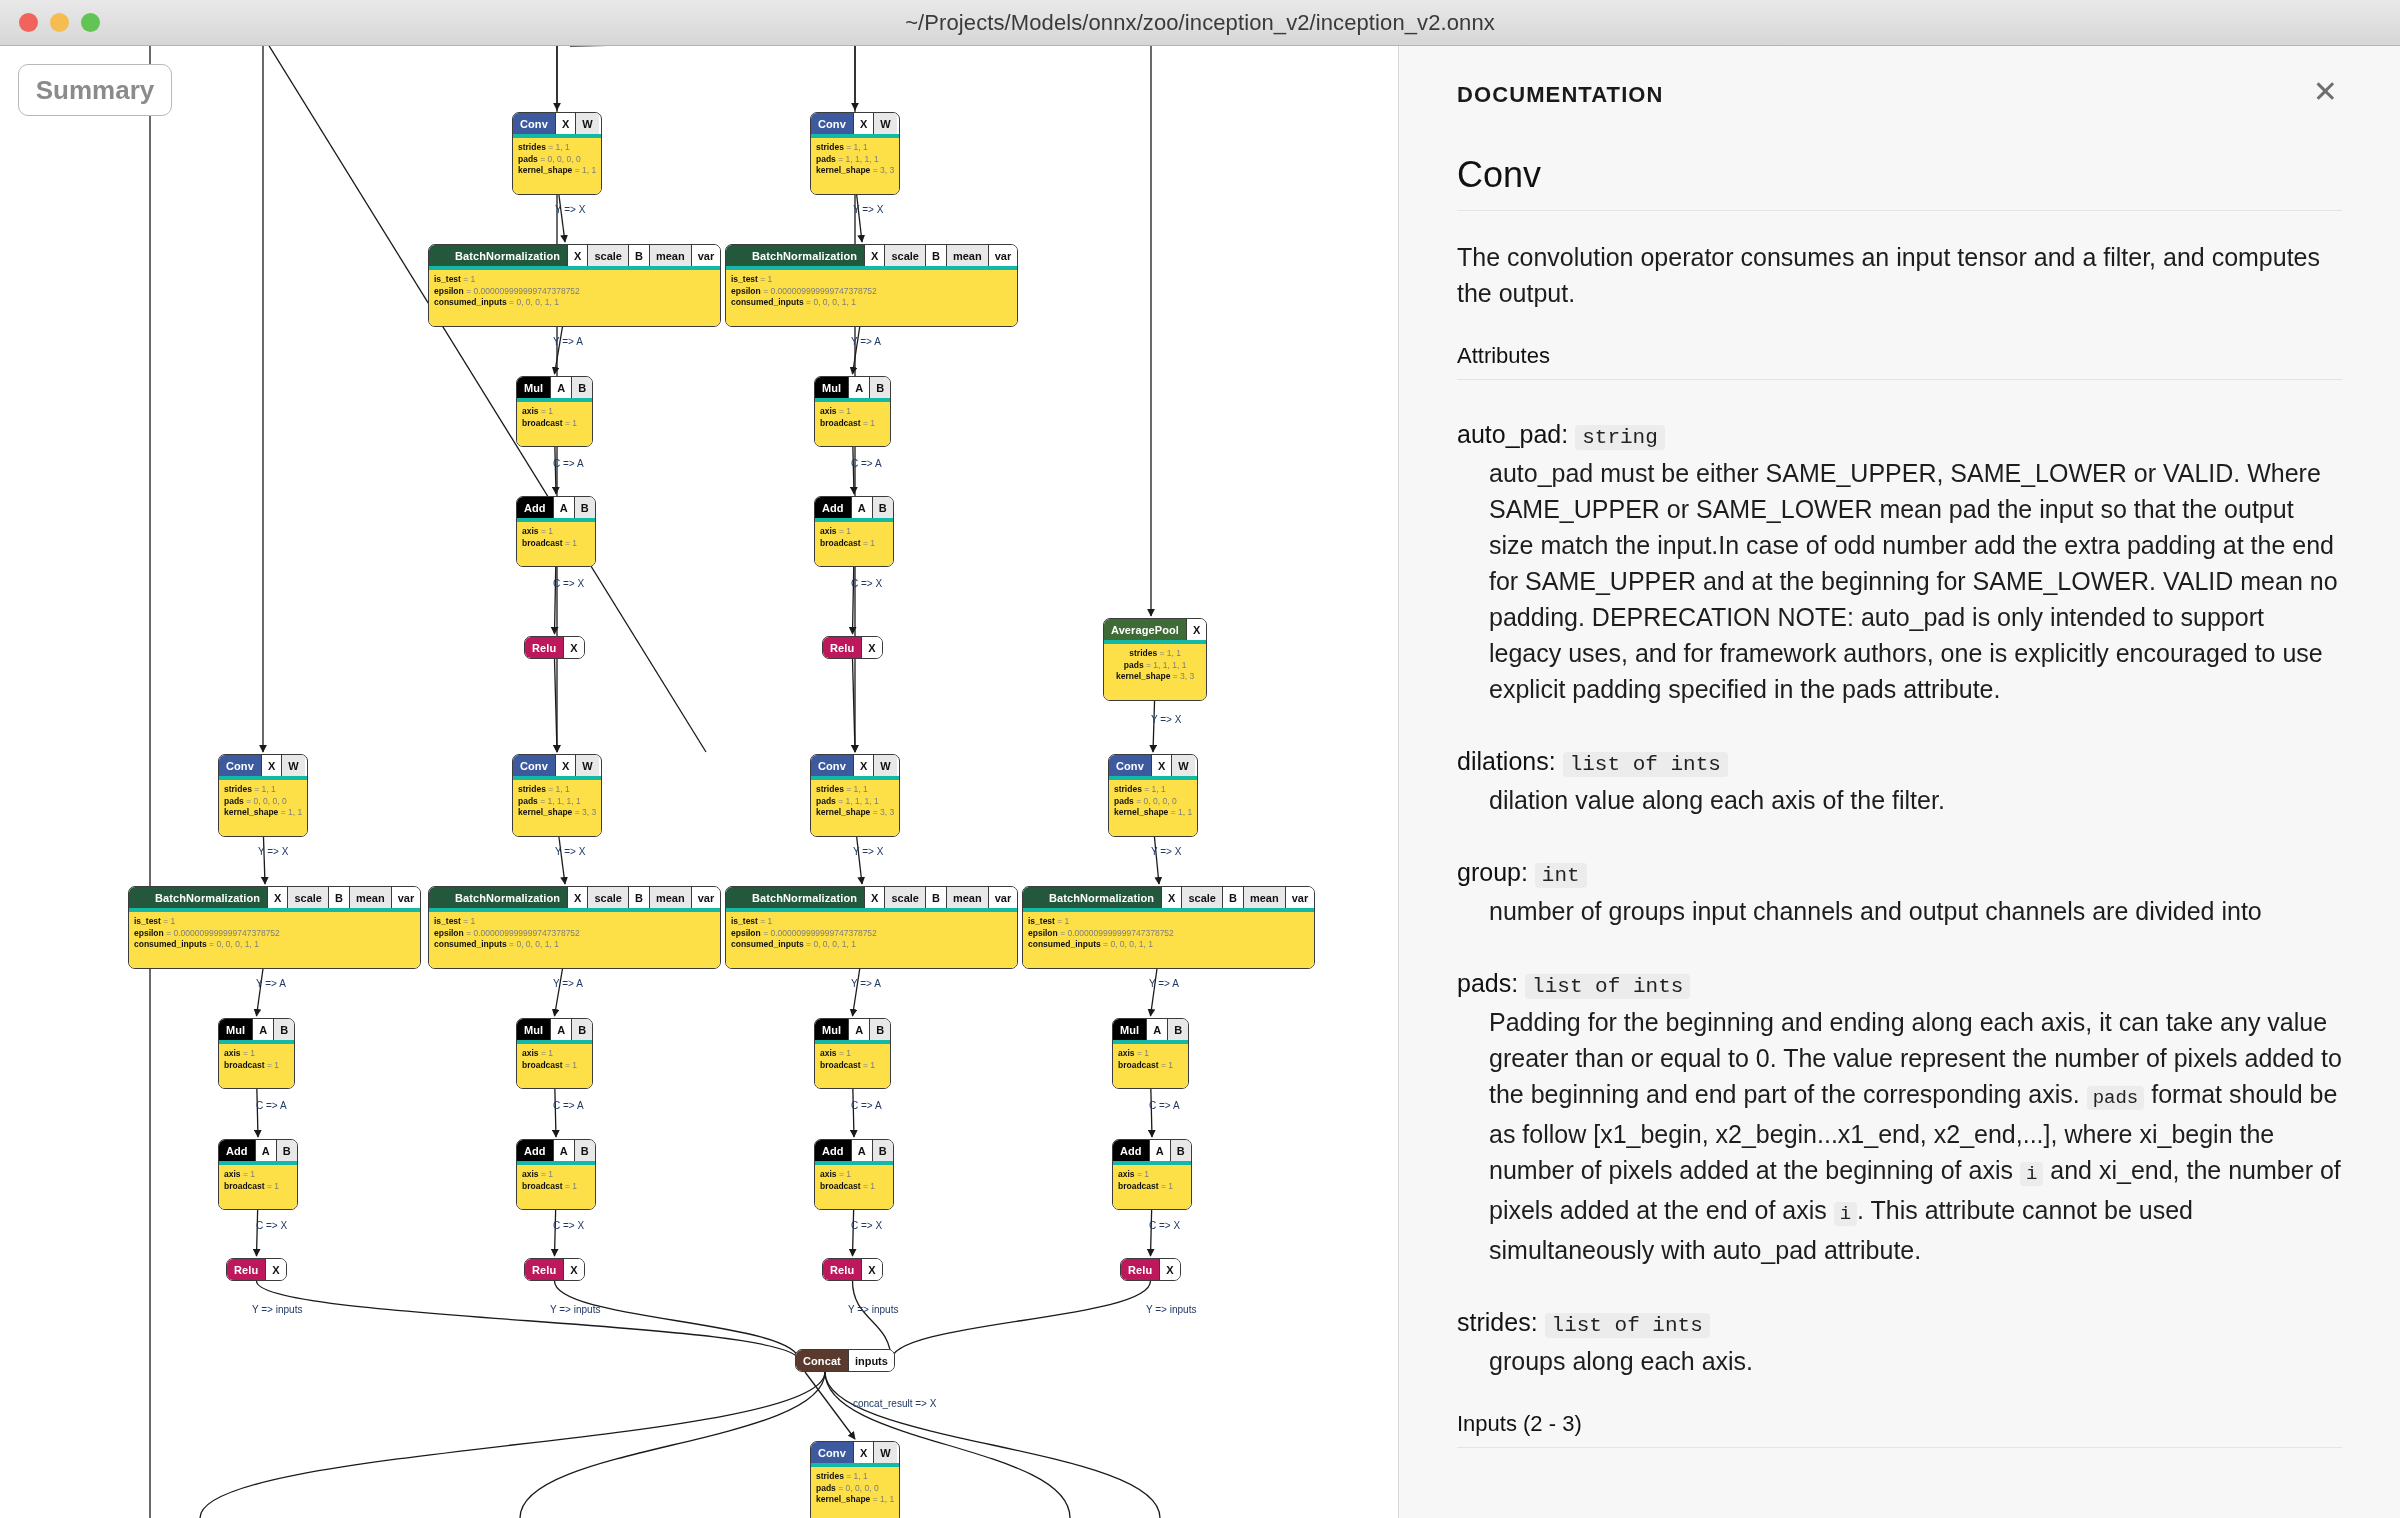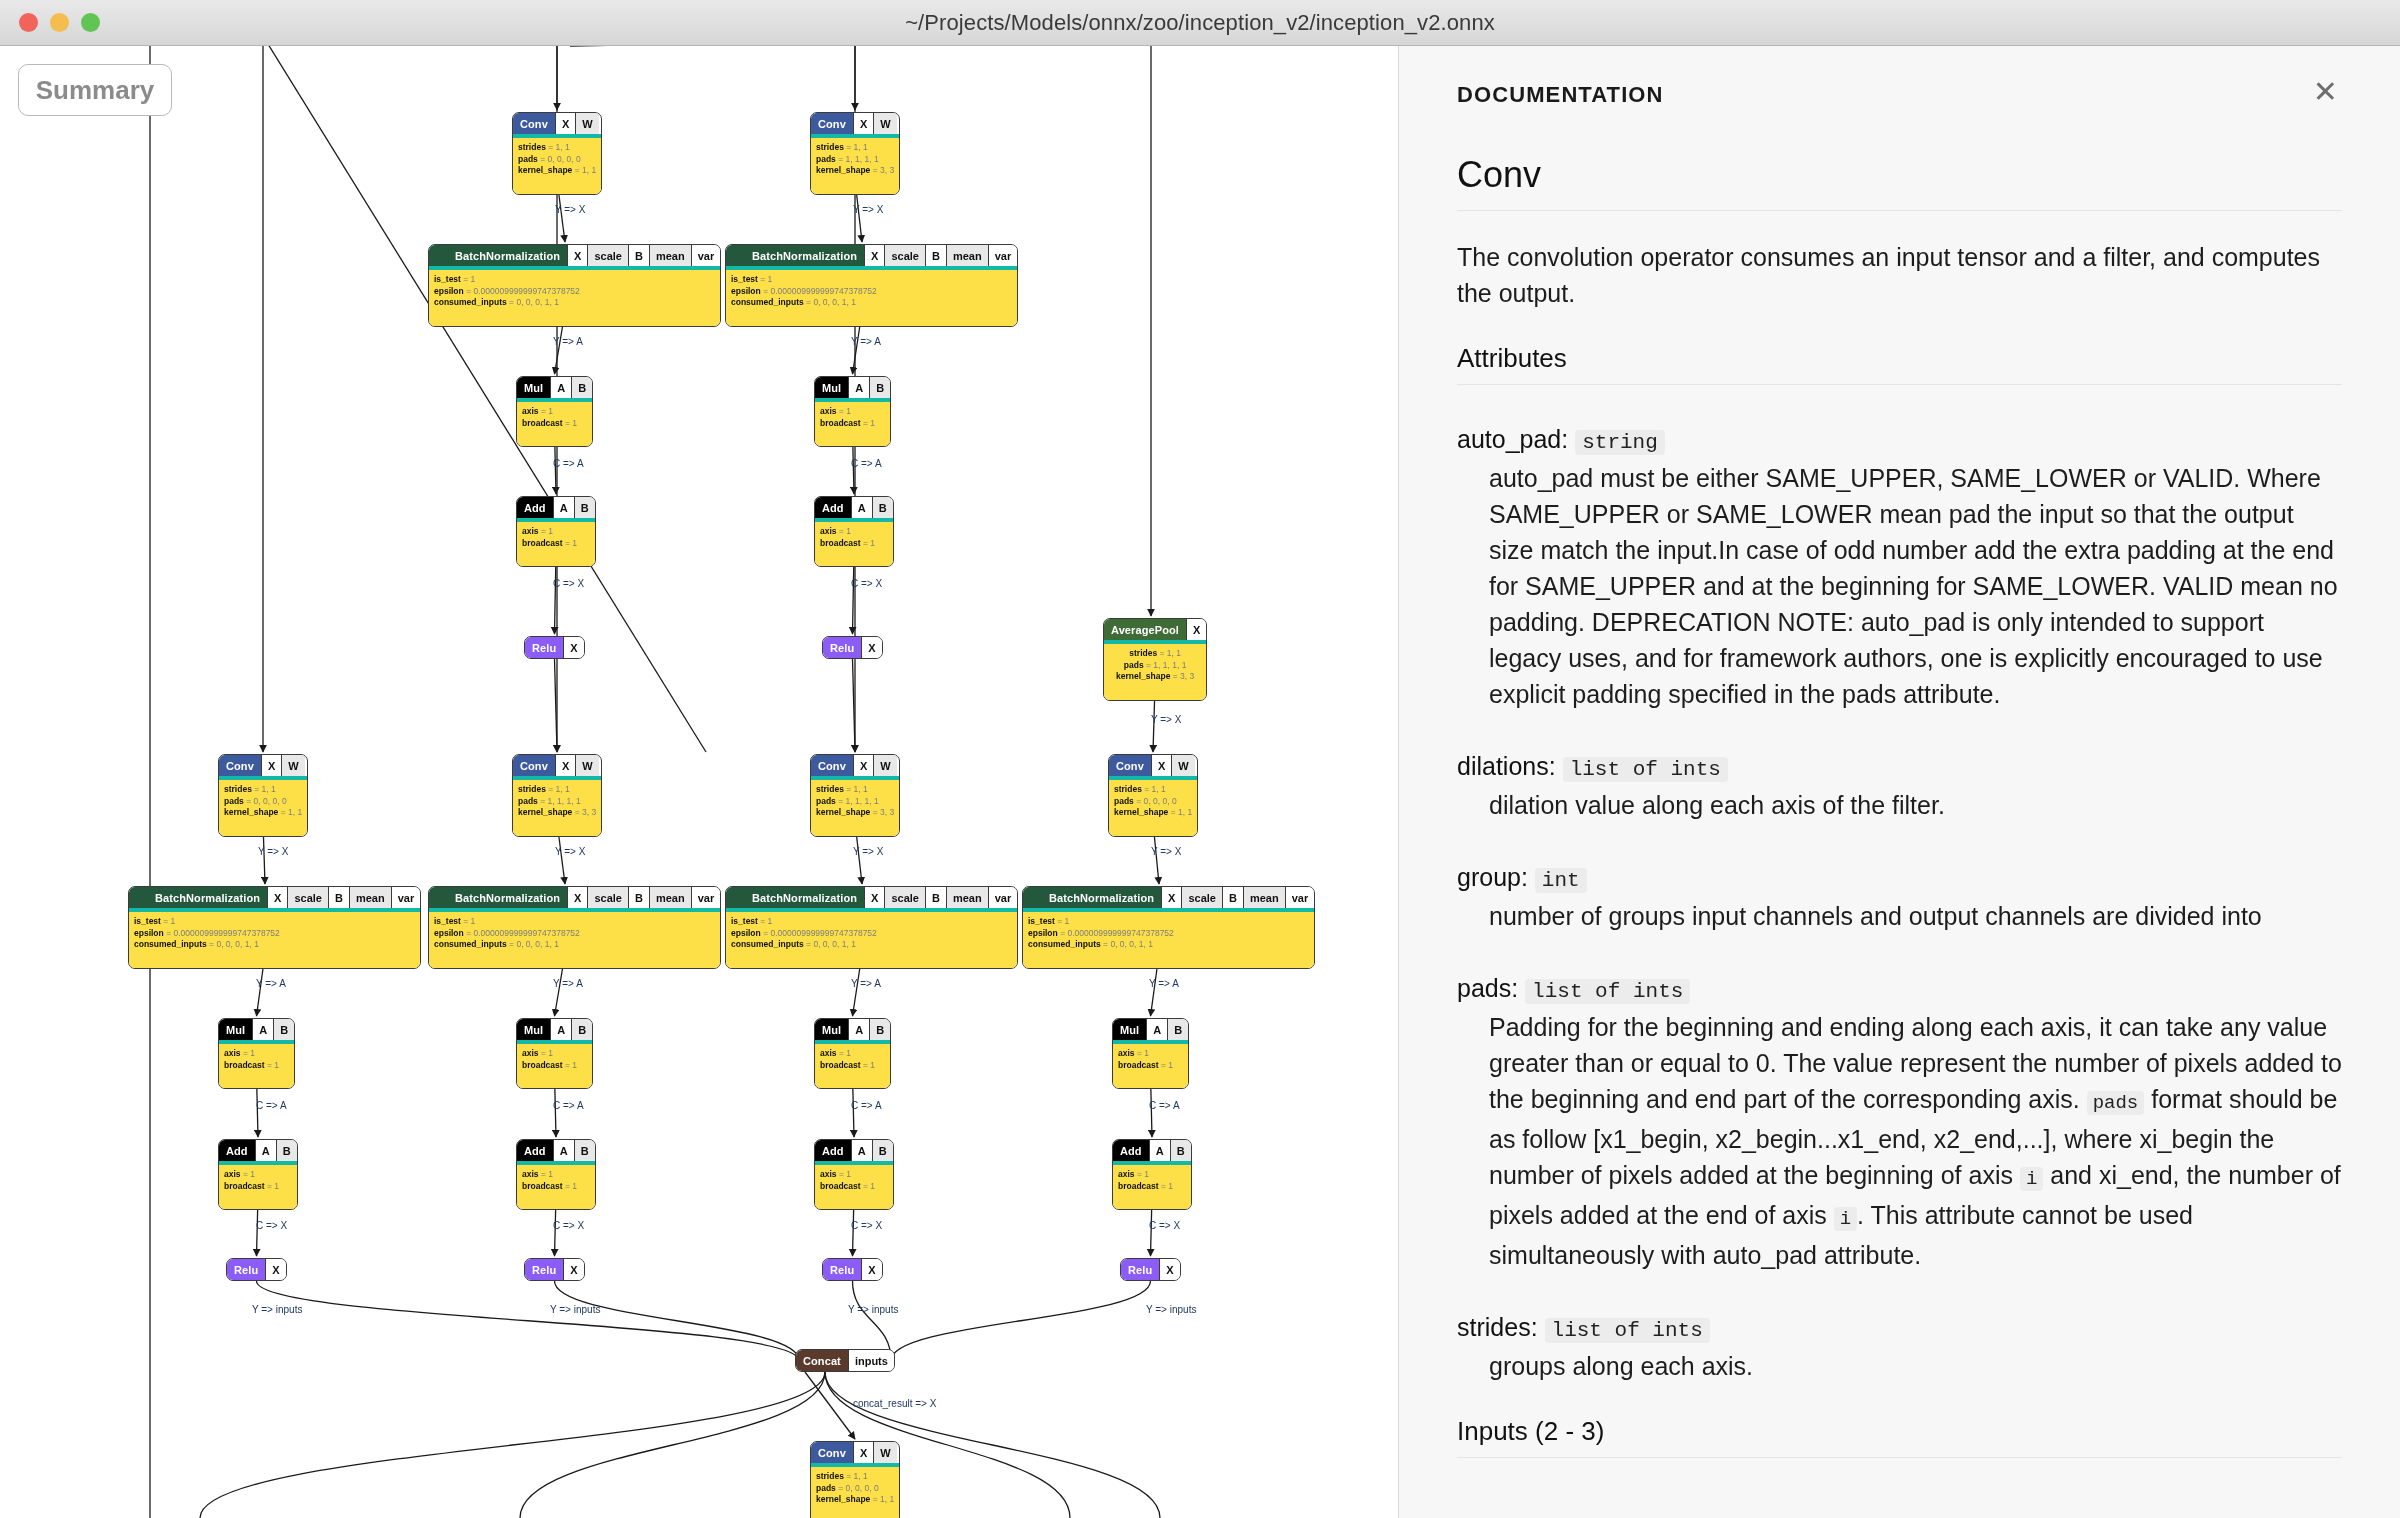--- a/index.html
+++ b/index.html
@@ -75,21 +75,21 @@
   }
   .attr { font-size: 8.5px; line-height: 11.5px; white-space: nowrap; }
   .attr b { color: #111; font-weight: 700; }
   .attr span { color: #7d7d7d; }
 
   
   .t-conv    { background: #3d5a9e; }
   .t-bn      { background: #24583c; padding-left: 26px; }
   .t-mul     { background: #000000; }
   .t-add     { background: #000000; }
-  .t-relu    { background: #8b5cf6; }
+  .t-relu    { background: #be185d; }
   .t-avgpool { background: #3f6b37; }
   .t-concat  { background: #5b3a2e; }
 
   .edge-label {
     position: absolute;
     font-size: 10px;
     color: #1f3864;
     white-space: nowrap;
     z-index: 12;
     pointer-events: none;
@@ -121,21 +121,21 @@
   h1.op-name {
     font-size: 36px; font-weight: 400; color: #111;
     margin-top: 46px; padding-bottom: 14px;
     border-bottom: 1px solid #e3e3e8;
   }
   p.op-desc {
     font-size: 25px; line-height: 36px; color: #1d1d1d;
     margin-top: 28px; max-width: 890px;
   }
   h2.section {
-    font-size: 26px; font-weight: 400; color: #111;
+    font-size: 22px; font-weight: 400; color: #111;
     margin-top: 32px; padding-bottom: 10px;
     border-bottom: 1px solid #e3e3e8;
   }
   .attr-block { margin-top: 40px; }
   .attr-name {
     font-size: 25px; color: #111; font-weight: 400;
   }
   code, .code {
     font-family: "Liberation Mono", monospace;
     background: #ececec; border-radius: 4px;

